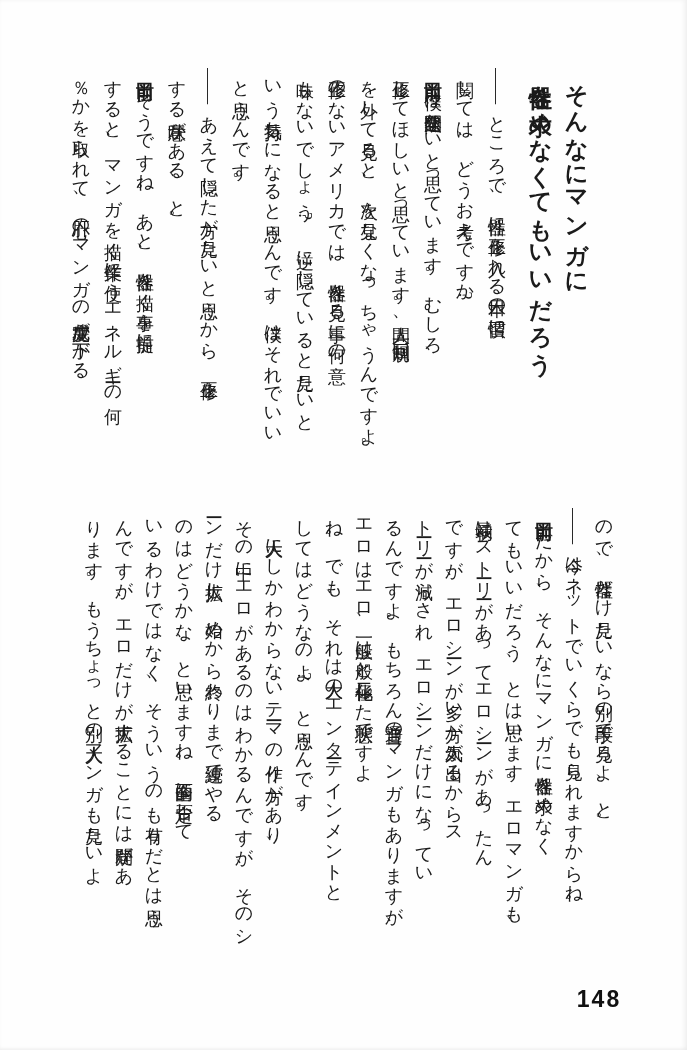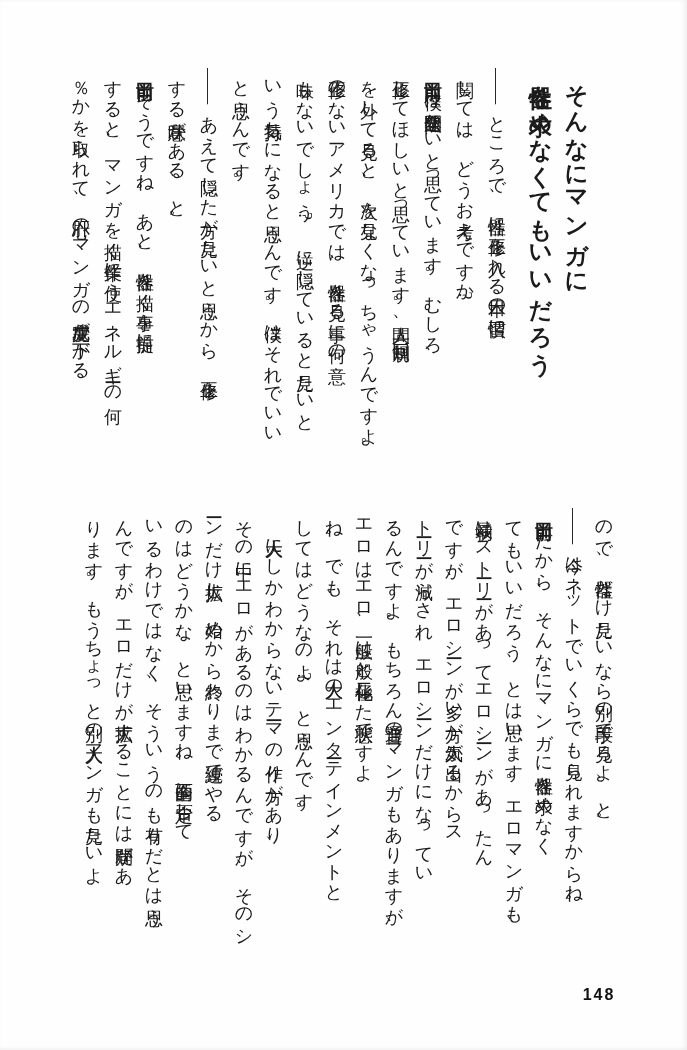--- a/index.html
+++ b/index.html
@@ -63,21 +63,21 @@
     margin: 0;
   }
   .page-number {
     position: absolute;
     top: 986px;
     left: 556px;
     width: 86px;
     text-align: center;
     font-family: "Liberation Sans", sans-serif;
     font-weight: 700;
-    font-size: 16px;
+    font-size: 23px;
     letter-spacing: 2px;
     color: #111111;
   }
 </style>
 </head>
 <body>
 
 <div class="page">
 
   <div class="tate block-upper">

